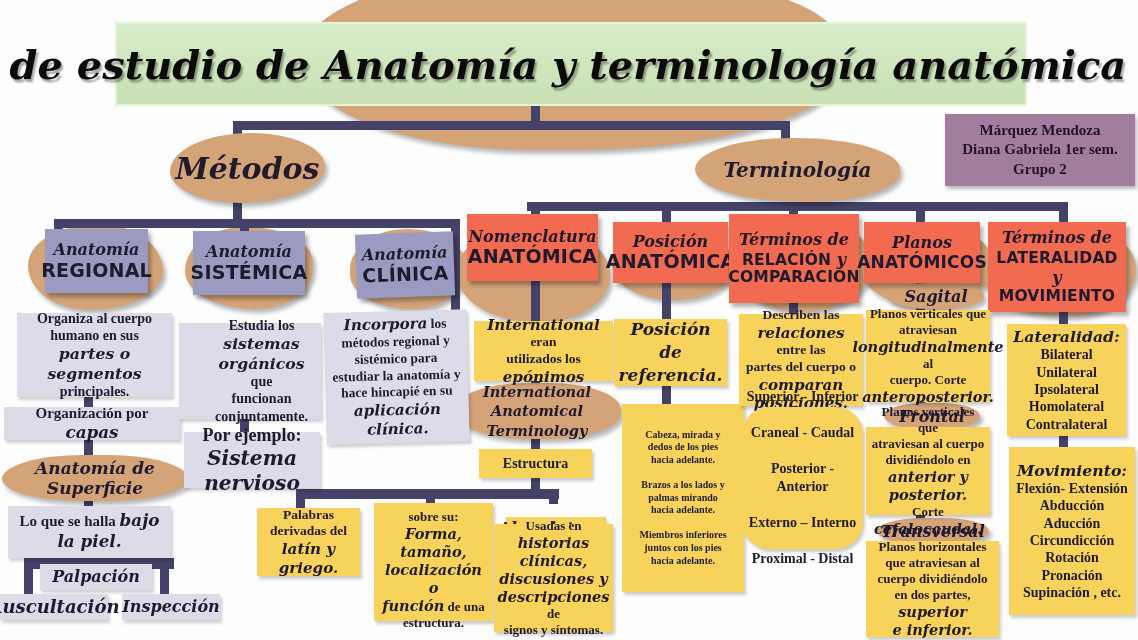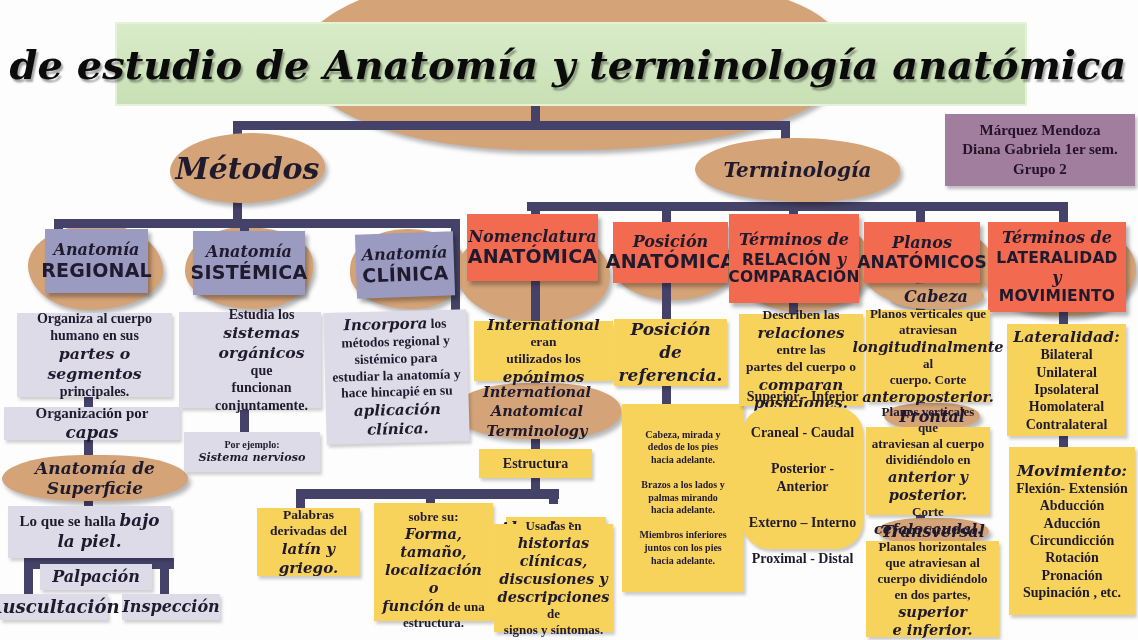--- a/index.html
+++ b/index.html
@@ -102,21 +102,21 @@
 Diana Gabriela 1er sem.
 Grupo 2</div>
 
 <div class="blob blob-label branch script" style="left:170px;top:133px;width:155px;height:70px;border-radius:52% 48% 55% 45%/55% 48% 52% 45%;">Métodos</div>
 <div class="blob blob-label branch script" style="left:695px;top:138px;width:205px;height:64px;border-radius:48% 52% 45% 55%/50% 50% 48% 52%;font-size:20px;">Terminología</div>
 
 <div class="blob blob-label script" style="left:2px;top:455px;width:186px;height:46px;border-radius:50% 50% 50% 50%/60% 60% 55% 55%;font-size:17px;line-height:1.2;">Anatomía de
 Superficie</div>
 <div class="blob blob-label script" style="left:453px;top:383px;width:168px;height:56px;border-radius:50% 50% 48% 52%/58% 55% 55% 58%;font-size:14.5px;line-height:1.35;">International Anatomical
 Terminology</div>
-<div class="blob blob-label script" style="left:888px;top:283px;width:96px;height:26px;border-radius:50%/60%;font-size:16px;">Cabeza</div>
+<div class="blob blob-label script" style="left:888px;top:283px;width:96px;height:26px;border-radius:50%/60%;font-size:16px;">Sagital</div>
 <div class="blob blob-label script" style="left:884px;top:403px;width:96px;height:26px;border-radius:50%/60%;font-size:16px;">Frontal</div>
 <div class="blob blob-label script" style="left:877px;top:518px;width:112px;height:26px;border-radius:50%/60%;font-size:16px;">Transversal</div>
 
 <div class="box lav-h hdr" style="left:45px;top:229px;width:103px;height:64px;"><span><span class="sg-c">Anatomía
 </span><span class="sg-b">REGIONAL</span></span></div>
 <div class="box lav-h hdr" style="left:193px;top:231px;width:112px;height:64px;"><span><span class="sg-c">Anatomía
 </span><span class="sg-b">SISTÉMICA</span></span></div>
 <div class="box lav-h hdr" style="left:356px;top:233px;width:98px;height:64px;transform:rotate(-2deg);"><span><span class="sg-c">Anatomía
 </span><span class="sg-b">CLÍNICA</span></span></div>
 
@@ -137,25 +137,25 @@
 humano  en sus
 </span><span class="sg-c">partes o segmentos</span><span>
 principales.</span></span></div>
 <div class="box lav" style="left:4px;top:407px;width:176px;height:33px;font-size:15px;"><span><span>Organización por </span><span class="sg-c">capas</span></span></div>
 <div class="box lav" style="left:8px;top:506px;width:163px;height:52px;font-size:15px;display:block;padding-top:4px;"><span><span>Lo que se halla </span><span class="sg-c">bajo
 la piel.</span></span></div>
 <div class="box lav script" style="left:40px;top:564px;width:112px;height:26px;font-size:16px;">Palpación</div>
 <div class="box lav script" style="left:0px;top:594px;width:108px;height:26px;font-size:18px;">Auscultación</div>
 <div class="box lav script" style="left:122px;top:594px;width:98px;height:26px;font-size:16px;">Inspección</div>
 
-<div class="box lav" style="left:179px;top:312px;width:142px;height:96px;font-size:14px;padding-left:27px;"><span><span>Estudia los </span><span class="sg-c">sistemas
+<div class="box lav" style="left:179px;top:323px;width:142px;height:96px;font-size:14px;padding-left:27px;"><span><span>Estudia los </span><span class="sg-c">sistemas
 orgánicos</span><span> que
 funcionan
 conjuntamente.</span></span></div>
-<div class="box lav" style="left:184px;top:432px;width:136px;height:40px;font-size:10px;"><span><span>Por ejemplo:
+<div class="box lav" style="left:184px;top:432px;width:136px;height:56px;font-size:18px;"><span><span>Por ejemplo:
 </span><span class="sg-c">Sistema nervioso</span></span></div>
 
 <div class="box lav" style="left:325px;top:311px;width:143px;height:132px;font-size:13.5px;transform:rotate(-1.5deg);"><span><span class="sg-c">Incorpora</span><span> los
 métodos regional y
 sistémico para
 estudiar la anatomía y
 hace hincapié en  su
 </span><span class="sg-c">aplicación clínica.</span></span></div>
 
 <div class="box yel" style="left:474px;top:321px;width:139px;height:60px;font-size:13.5px;"><span><span class="sg-c">International</span><span>  eran

